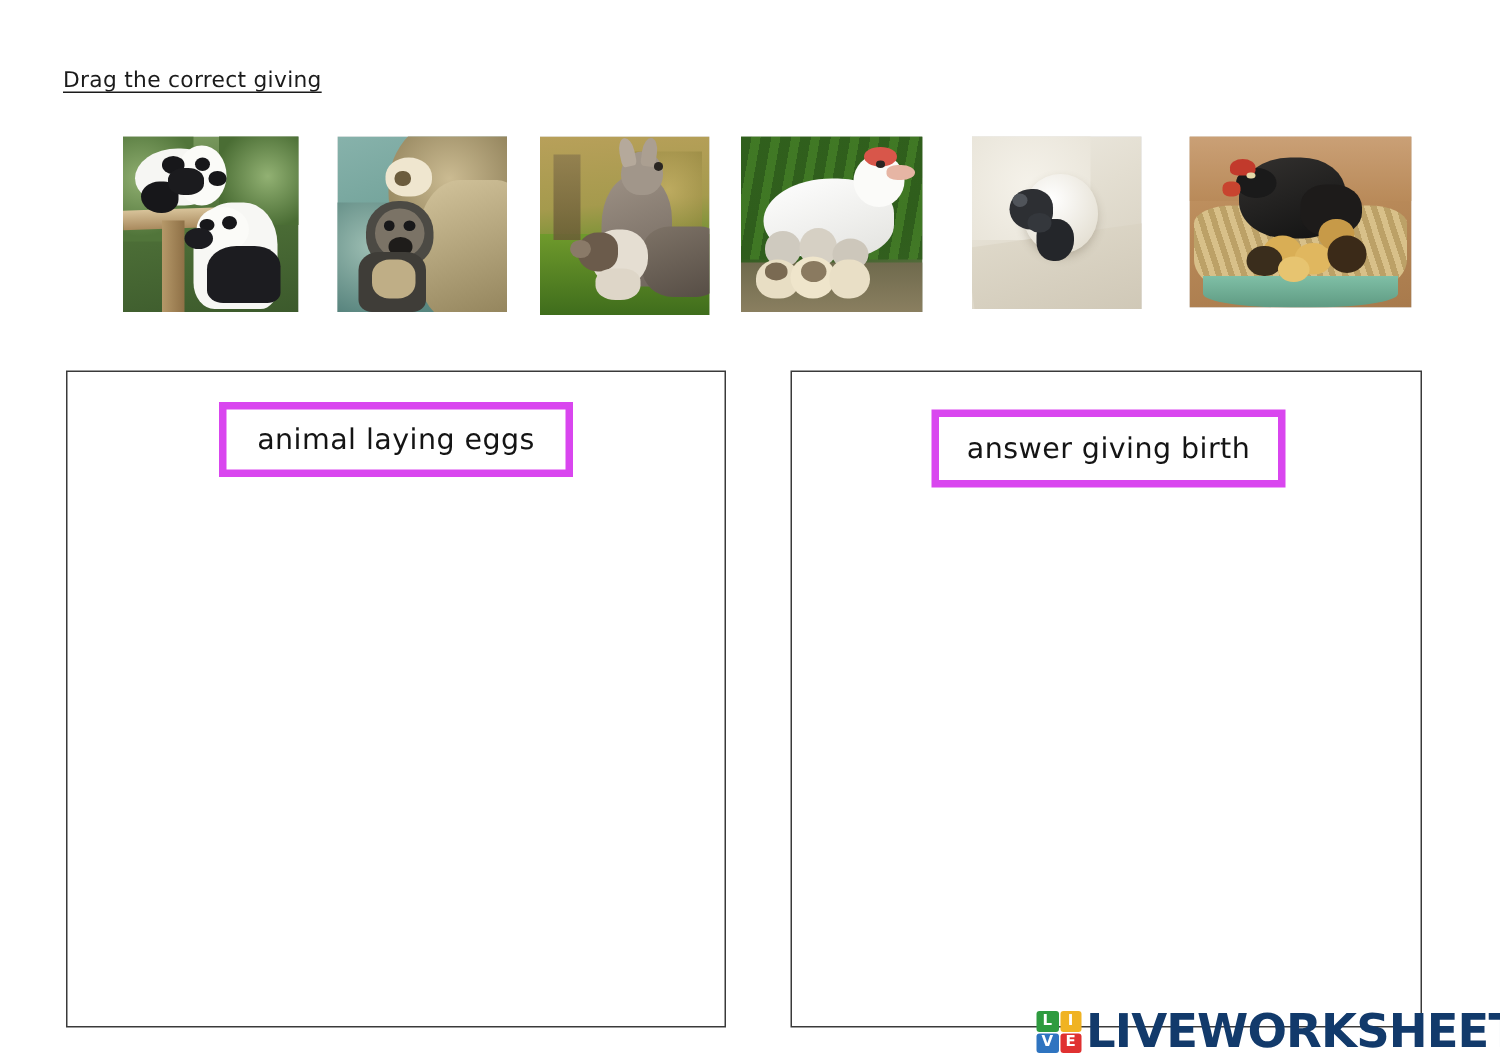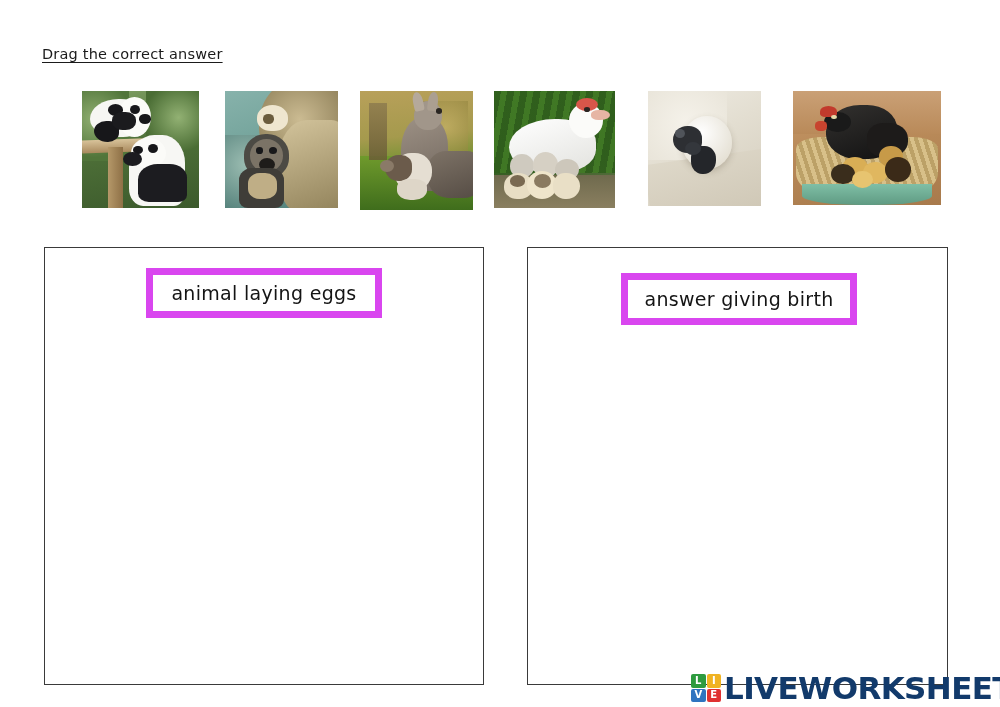--- a/index.html
+++ b/index.html
@@ -62,21 +62,21 @@
 
   
   .dropbox {
     position: absolute;
     border: 1.5px solid #3a3a3a;
     background: #ffffff;
     box-sizing: border-box;
   }
   .catlabel {
     position: absolute;
-    border: 7px solid #d946ef;
+    border: 5px solid #d946ef;
     background: #ffffff;
     box-sizing: border-box;
     display: flex;
     align-items: center;
     justify-content: center;
     font-family: "DejaVu Sans", sans-serif;
     font-size: 19px;
     color: #141414;
     letter-spacing: 0.3px;
     white-space: nowrap;
@@ -119,21 +119,21 @@
     color: #123a6b;
     line-height: 1;
     white-space: nowrap;
   }
 </style>
 </head>
 <body>
 
 <div id="page">
 
-  <div class="instruction">Drag the correct answer</div>
+  <div class="instruction">Drag the correct giving</div>
 
   <div class="strip">
 
     <div class="thumb" style="left:82px;top:91px;width:117px;height:117px;">
       <div class="scene" style="background:linear-gradient(170deg,#7f9f63 0%,#4e7038 45%,#3c5a2c 100%);">
         <div class="lyr" style="left:-10%;top:0;width:50%;height:60%;background:radial-gradient(circle at 40% 40%,#8fae70,#51753a 70%);"></div>
         <div class="lyr" style="left:55%;top:-5%;width:55%;height:55%;background:radial-gradient(circle at 50% 50%,#92b173,#4a6d34 75%);"></div>
 
         <div class="lyr" style="left:0;top:41%;width:72%;height:11%;background:linear-gradient(180deg,#d8c39a,#a98a5e);transform:rotate(-2deg);"></div>
         <div class="lyr" style="left:22%;top:48%;width:13%;height:52%;background:linear-gradient(90deg,#b59869,#8e7046);"></div>

